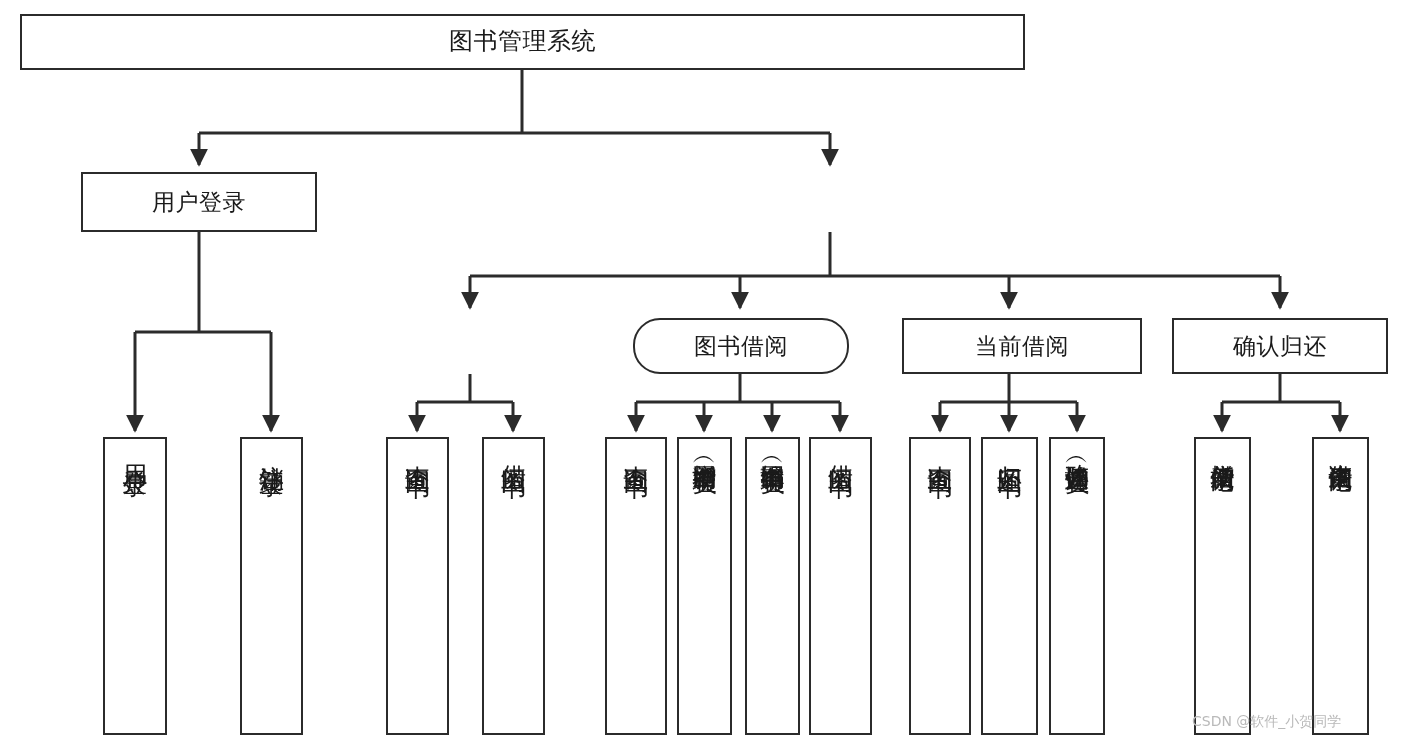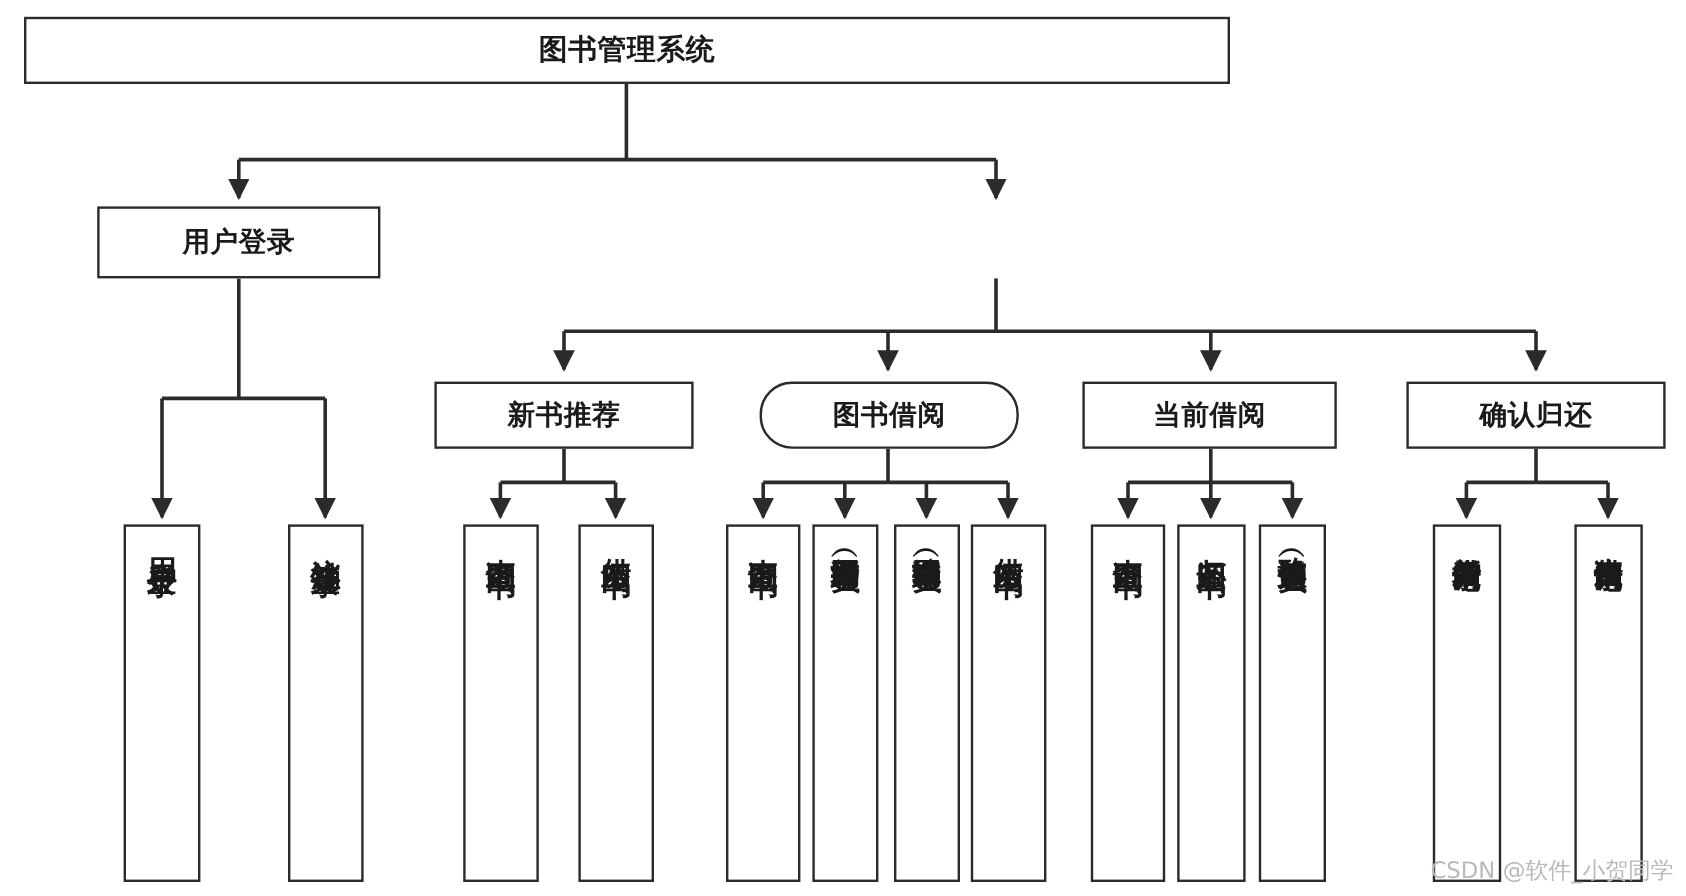--- a/index.html
+++ b/index.html
@@ -35,21 +35,20 @@
     align-items: center;
     justify-content: center;
     color: #1a1a1a;
     z-index: 2;
   }
   .node .label {
     display: block;
     text-align: right;
     line-height: 1.05;
     white-space: nowrap;
-    font-weight: bold;
   }
   .node.horiz .label {
     font-size: 23px;
     letter-spacing: 0.5px;
   }
   .node.root .label {
     font-size: 24px;
     letter-spacing: 0.5px;
   }
   
@@ -66,21 +65,21 @@
     letter-spacing: 3px;
     white-space: nowrap;
   }
   .node.vert.tall .label {
     font-size: 24px;
     letter-spacing: 1px;
   }
   .watermark {
     position: absolute;
     color: #b9b9b9;
-    font-size: 19px;
+    font-size: 14px;
     white-space: nowrap;
     z-index: 5;
     font-family: "DejaVu Sans", "Liberation Sans", sans-serif;
   }
 </style>
 </head>
 <body>
 
 <div id="canvas">
 
@@ -135,27 +134,24 @@
   </svg>
 
   <div class="node root horiz" style="left:20px; top:14px; width:1005px; height:56px;">
     <span class="label">图书管理系统</span>
   </div>
 
   <div class="node horiz" style="left:81px; top:172px; width:236px; height:60px;">
     <span class="label">用户登录</span>
   </div>
 
-  <div class="node horiz" style="left:362px; top:318px; width:216px; height:56px;">
-    <span class="label">新书推荐</span>
-  </div>
   <div class="node horiz" style="left:633px; top:318px; width:216px; height:56px;border-radius:27px;">
     <span class="label">图书借阅</span>
   </div>
-  <div class="node horiz" style="left:902px; top:318px; width:212px; height:56px;">
+  <div class="node horiz" style="left:902px; top:318px; width:240px; height:56px;">
     <span class="label">当前借阅</span>
   </div>
   <div class="node horiz" style="left:1172px; top:318px; width:216px; height:56px;">
     <span class="label">确认归还</span>
   </div>
 
   <div class="node vert" style="left:103px; top:437px; width:64px; height:298px;">
     <span class="label">用户登录</span>
   </div>
   <div class="node vert" style="left:240px; top:437px; width:63px; height:298px;">

